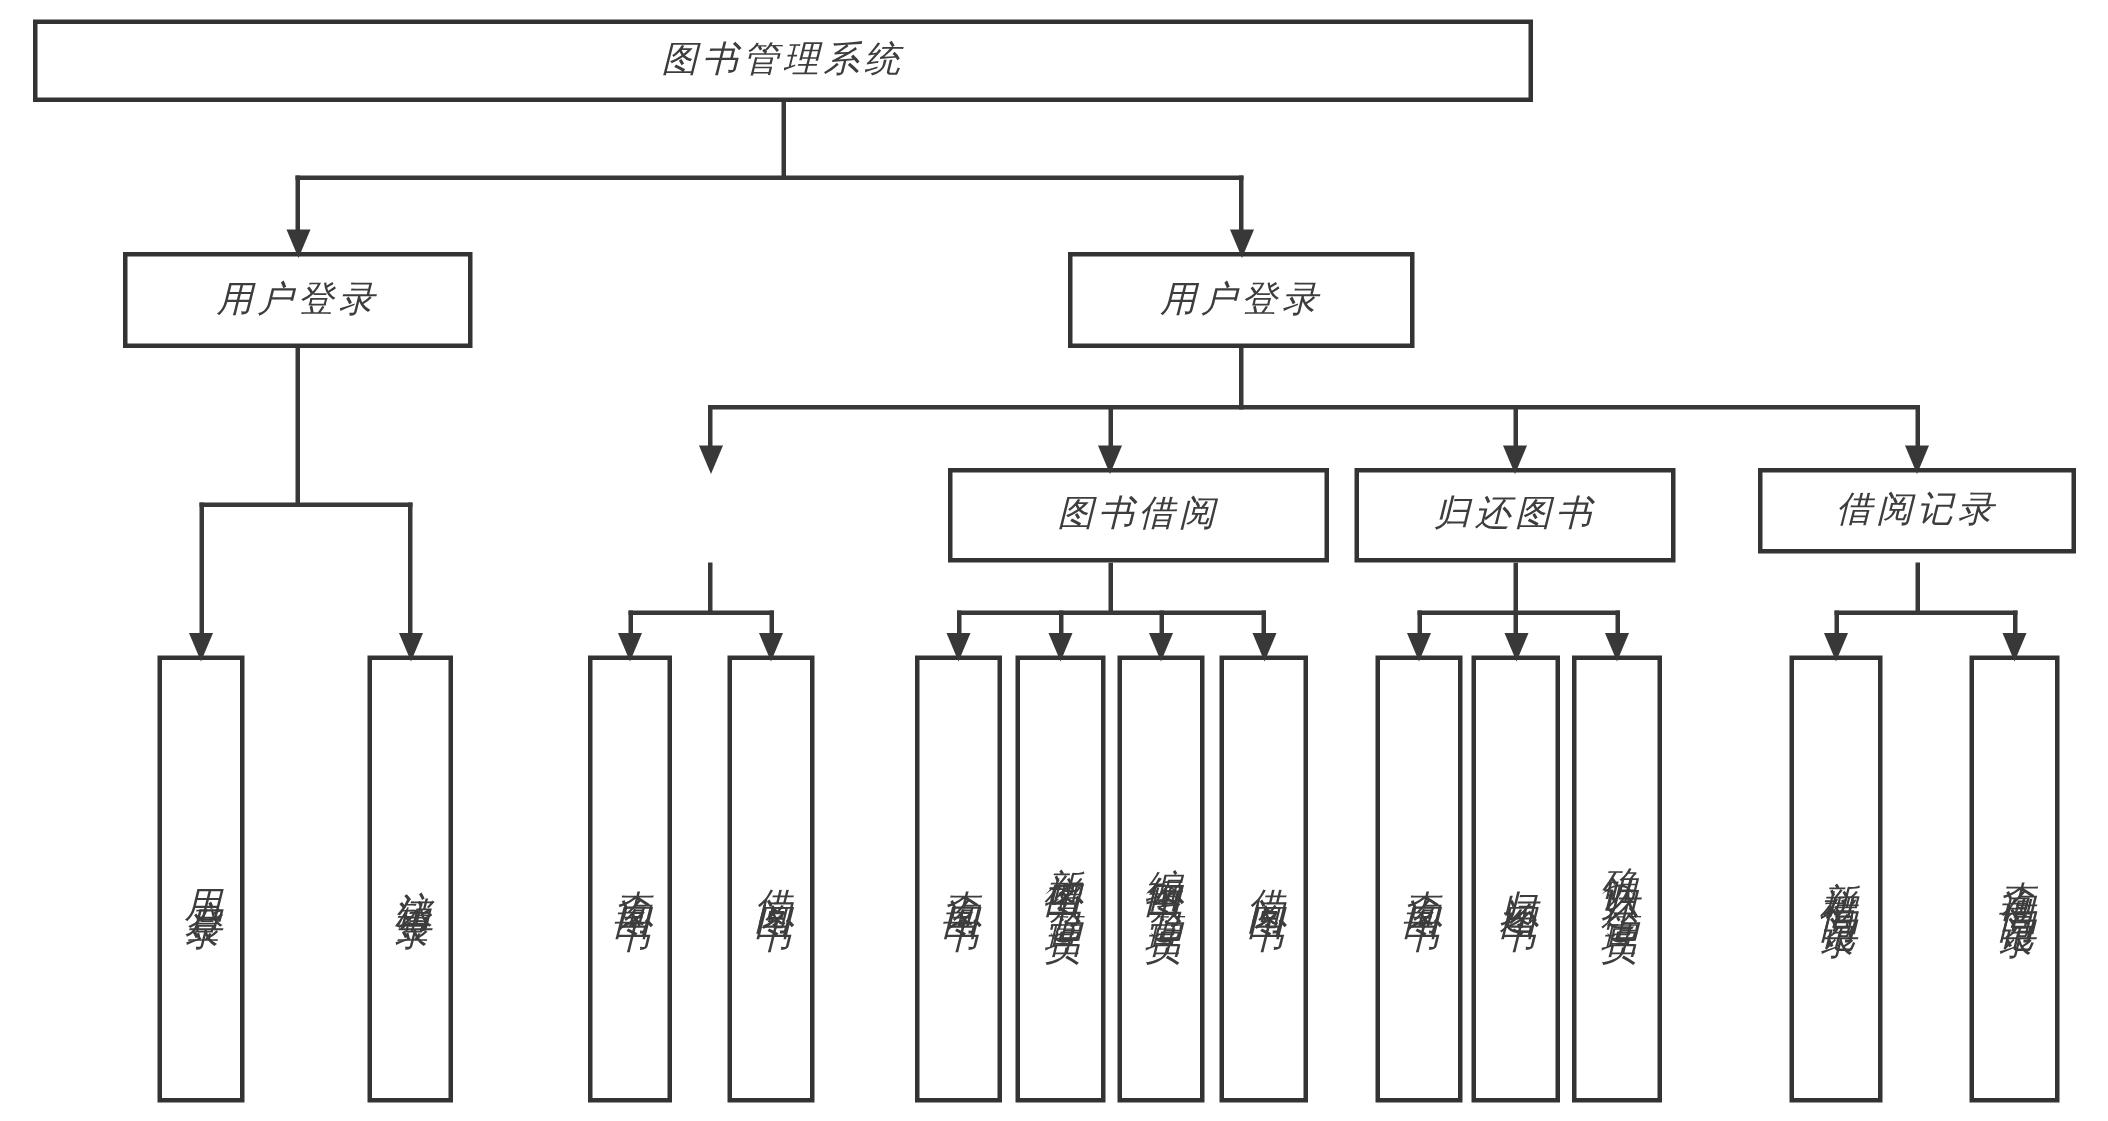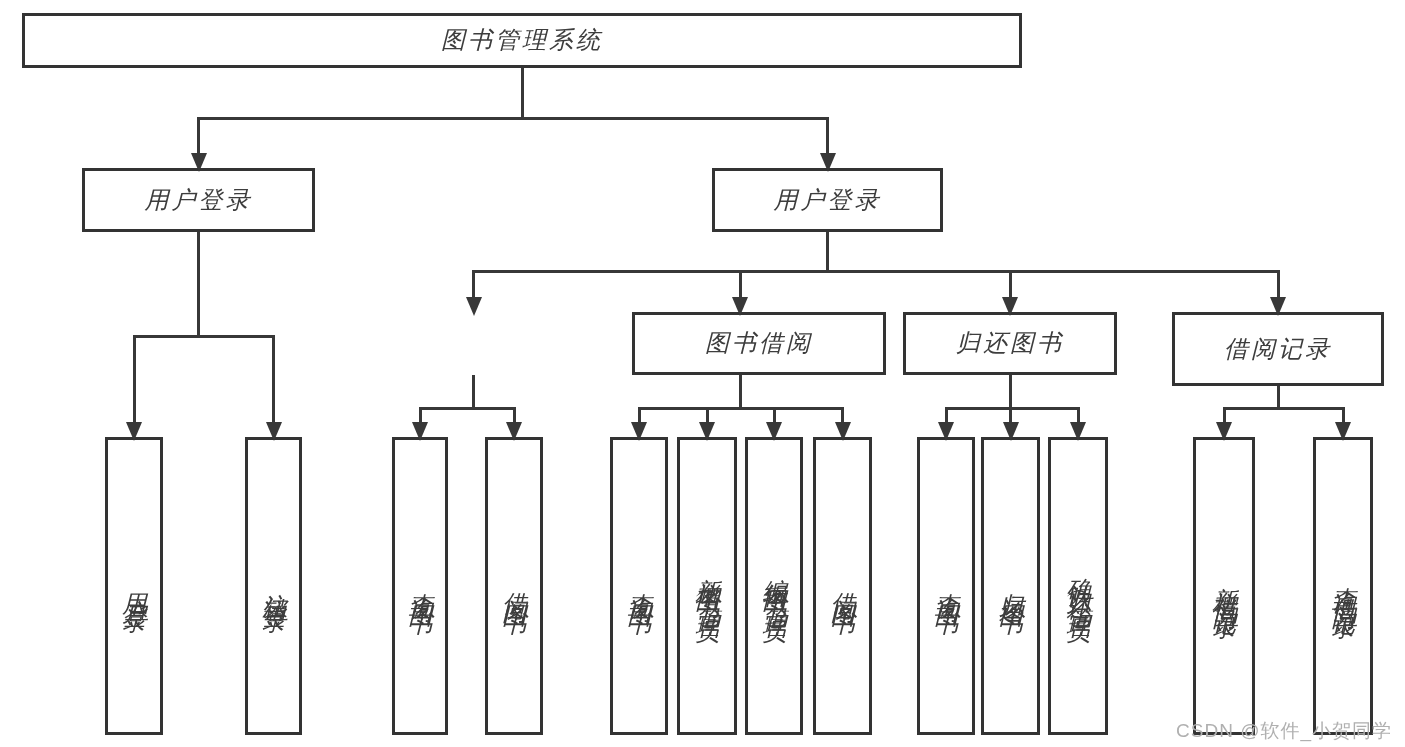--- a/index.html
+++ b/index.html
@@ -55,37 +55,36 @@
     color: #b0b0b0;
     letter-spacing: 1px;
     z-index: 6;
     white-space: nowrap;
   }
 </style>
 </head>
 <body>
 
 <div id="stage">
-  <div class="watermark">CSDN @软件_小贺同学</div>
 <div class="node" style="left: 22px; top: 13px; width: 1000px; height: 55px;">
       <span class="lbl">图书管理系统</span>
     </div>
     <div class="node" style="left: 82px; top: 168px; width: 233px; height: 64px;">
       <span class="lbl">用户登录</span>
     </div>
     <div class="node" style="left: 712px; top: 168px; width: 231px; height: 64px;">
       <span class="lbl">用户登录</span>
     </div>
     <div class="node" style="left: 632px; top: 312px; width: 254px; height: 63px;">
       <span class="lbl">图书借阅</span>
     </div>
     <div class="node" style="left: 903px; top: 312px; width: 214px; height: 63px;">
       <span class="lbl">归还图书</span>
     </div>
-    <div class="node" style="left: 1172px; top: 312px; width: 212px; height: 74px;">
+    <div class="node" style="left: 1172px; top: 312px; width: 212px; height: 57px;">
       <span class="lbl">借阅记录</span>
     </div>
     <div class="node vert" style="left: 105px; top: 437px; width: 58px; height: 298px;">
       <span class="lbl">用户登录</span>
     </div>
     <div class="node vert" style="left: 245px; top: 437px; width: 57px; height: 298px;">
       <span class="lbl">注销登录</span>
     </div>
     <div class="node vert" style="left: 392px; top: 437px; width: 56px; height: 298px;">
       <span class="lbl">查询图书</span>

